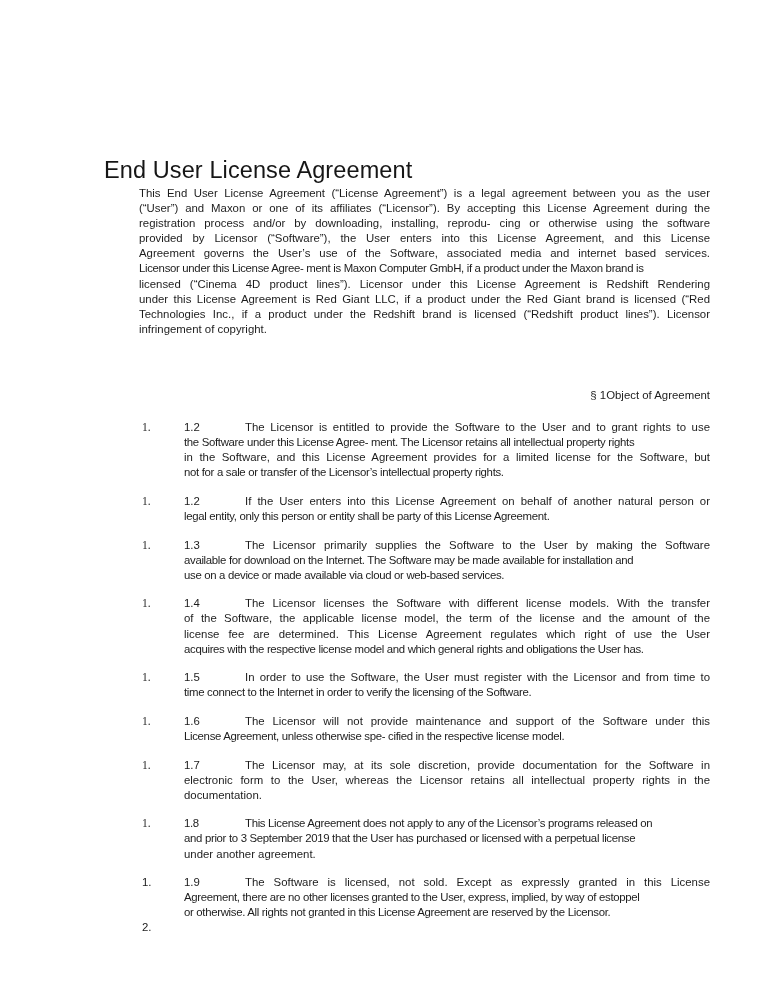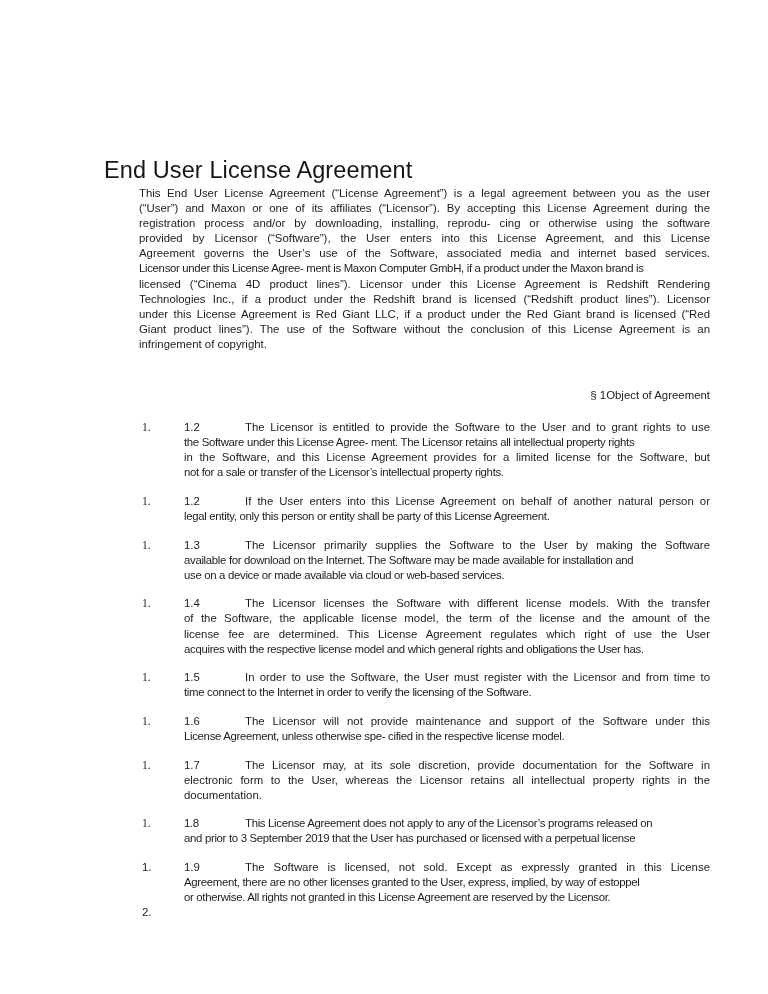--- a/index.html
+++ b/index.html
@@ -155,23 +155,22 @@
 
   <div class="intro-block">
     <p class="intro-p">
       <span class="ln">This End User License Agreement (“License Agreement”) is a legal agreement between you as the user</span>
       <span class="ln">(“User”) and Maxon or one of its affiliates (“Licensor”). By accepting this License Agreement during the</span>
       <span class="ln">registration process and/or by downloading, installing, reprodu- cing or otherwise using the software</span>
       <span class="ln">provided by Licensor (“Software”), the User enters into this License Agreement, and this License</span>
       <span class="ln">Agreement governs the User’s use of the Software, associated media and internet based services.</span>
       <span class="ln tight">Licensor under this License Agree- ment is Maxon Computer GmbH, if a product under the Maxon brand is</span>
       <span class="ln">licensed (“Cinema 4D product lines”). Licensor under this License Agreement is Redshift Rendering</span>
+      <span class="ln">under this License Agreement is Red Giant LLC, if a product under the Red Giant brand is licensed (“Red</span>
       <span class="ln">Technologies Inc., if a product under the Redshift brand is licensed (“Redshift product lines”). Licensor</span>
-      <span class="ln">under this License Agreement is Red Giant LLC, if a product under the Red Giant brand is licensed (“Red</span>
-      <span class="ln">Giant product lines”). The use of the Software without the conclusion of this License Agreement is an</span>
       <span class="ln last">infringement of copyright.</span>
     </p>
   </div>
 
   <div class="section-head">
     <span class="sec-num">§ 1</span><span>Object of Agreement</span>
   </div>
 
   <div class="clause-list">
 
@@ -235,20 +234,21 @@
         <span class="ln">electronic form to the User, whereas the Licensor retains all intellectual property rights in the</span>
         <span class="ln last">documentation.</span>
       </div>
     </div>
 
     <div class="clause">
       <span class="clause-marker">1.</span>
       <div class="clause-body">
         <span class="ln tight"><span class="clause-num">1.8</span><span>This License Agreement does not apply to any of the Licensor’s programs released on</span></span>
         <span class="ln tight">and prior to 3 September 2019 that the User has purchased or licensed with a perpetual license</span>
+        <span class="ln last">under another agreement.</span>
       </div>
     </div>
 
     <div class="clause" style="margin-bottom:0">
       <span class="clause-marker sans">1.</span>
       <div class="clause-body">
         <span class="ln"><span class="clause-num">1.9</span><span>The Software is licensed, not sold. Except as expressly granted in this License</span></span>
         <span class="ln tight">Agreement, there are no other licenses granted to the User, express, implied, by way of estoppel</span>
         <span class="ln last tight">or otherwise. All rights not granted in this License Agreement are reserved by the Licensor.</span>
       </div>

